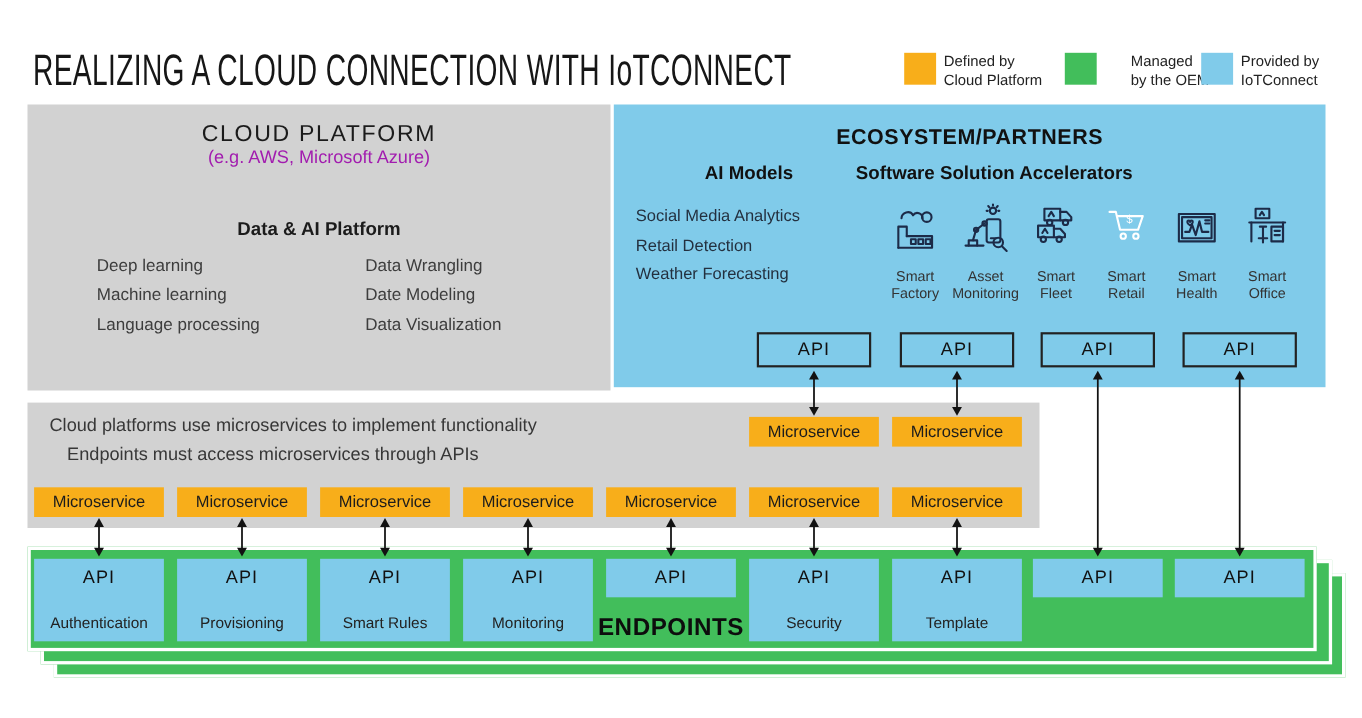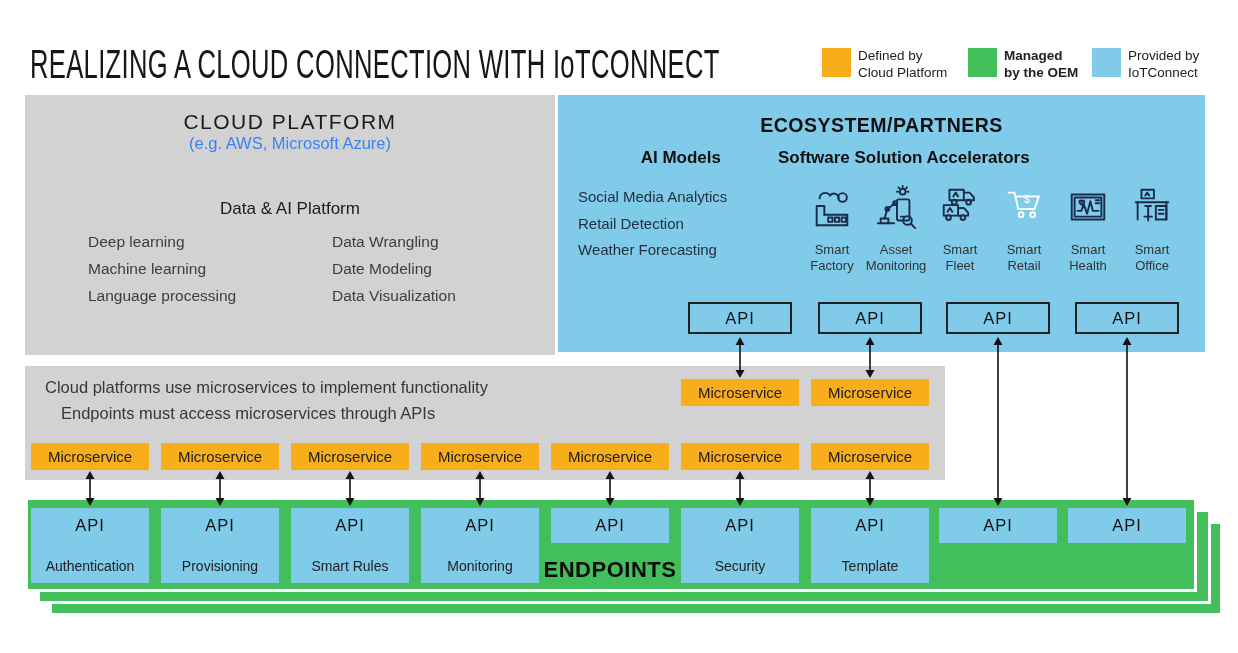--- a/index.html
+++ b/index.html
@@ -11,22 +11,22 @@
   
   .sw{position:absolute;width:29px;height:29px;}
   .sw-orange{background:var(--orange);} .sw-green{background:var(--green);} .sw-blue{background:var(--blue);}
   .legend-text{position:absolute;font-size:13.5px;line-height:17px;color:#222;}
   
   .panel-gray{position:absolute;background:var(--gray);}
   .panel-blue{position:absolute;background:var(--blue);}
   .panel-green{position:absolute;background:var(--green);border:3px solid #fff;box-sizing:border-box;}
   
   .cp-title{position:absolute;left:25px;top:110px;width:530px;text-align:center;font-size:21px;letter-spacing:1.5px;color:#1b1b1b;}
-  .cp-sub{position:absolute;left:25px;top:134px;width:530px;text-align:center;font-size:16.5px;color:#3b82f6;}
-  .cp-section{position:absolute;left:25px;top:199px;width:530px;text-align:center;font-size:17px;font-weight:400;color:#1b1b1b;}
+  .cp-sub{position:absolute;left:25px;top:134px;width:530px;text-align:center;font-size:16.5px;color:#a21caf;}
+  .cp-section{position:absolute;left:25px;top:199px;width:530px;text-align:center;font-size:17px;font-weight:700;color:#1b1b1b;}
   .cp-list{position:absolute;font-size:15.5px;line-height:27px;color:#3d3d3d;}
   
   .eco-title{position:absolute;left:558px;top:114px;width:647px;text-align:center;font-size:19.5px;font-weight:700;letter-spacing:0.5px;color:#111;}
   .eco-h{position:absolute;font-size:17px;font-weight:700;color:#111;}
   .eco-list{position:absolute;left:578px;top:184px;font-size:15px;line-height:26.5px;color:#23303f;}
   .acc{position:absolute;top:184px;width:62px;text-align:center;}
   .acc svg{width:46px;height:46px;stroke:var(--navy);fill:none;stroke-width:2;stroke-linecap:round;stroke-linejoin:round;}
   .acc svg.white{stroke:#fff;}
   .acc-label{margin-top:8px;font-size:13px;line-height:16px;color:#333;}
   .eco-api{position:absolute;top:302px;width:104px;height:32px;background:var(--blue);border:2px solid #222;
@@ -57,21 +57,21 @@
 
   <div class="title">REALIZING A CLOUD CONNECTION WITH IoTCONNECT</div>
 
   <div>
     <div class="sw sw-orange" style="left:822px;top:48px;"></div>
     <div class="legend-text" style="left:858px;top:47px;">
       <span style="display:block">Defined by</span>
       <span style="display:block">Cloud Platform</span>
     </div>
     <div class="sw sw-green" style="left:968px;top:48px;"></div>
-    <div class="legend-text" style="left:1004px;top:47px;font-weight:bold;">
+    <div class="legend-text" style="left:1028px;top:47px;">
       <span style="display:block">Managed</span>
       <span style="display:block">by the OEM</span>
     </div>
     <div class="sw sw-blue" style="left:1092px;top:48px;"></div>
     <div class="legend-text" style="left:1128px;top:47px;">
       <span style="display:block">Provided by</span>
       <span style="display:block">IoTConnect</span>
     </div>
   </div>
 

